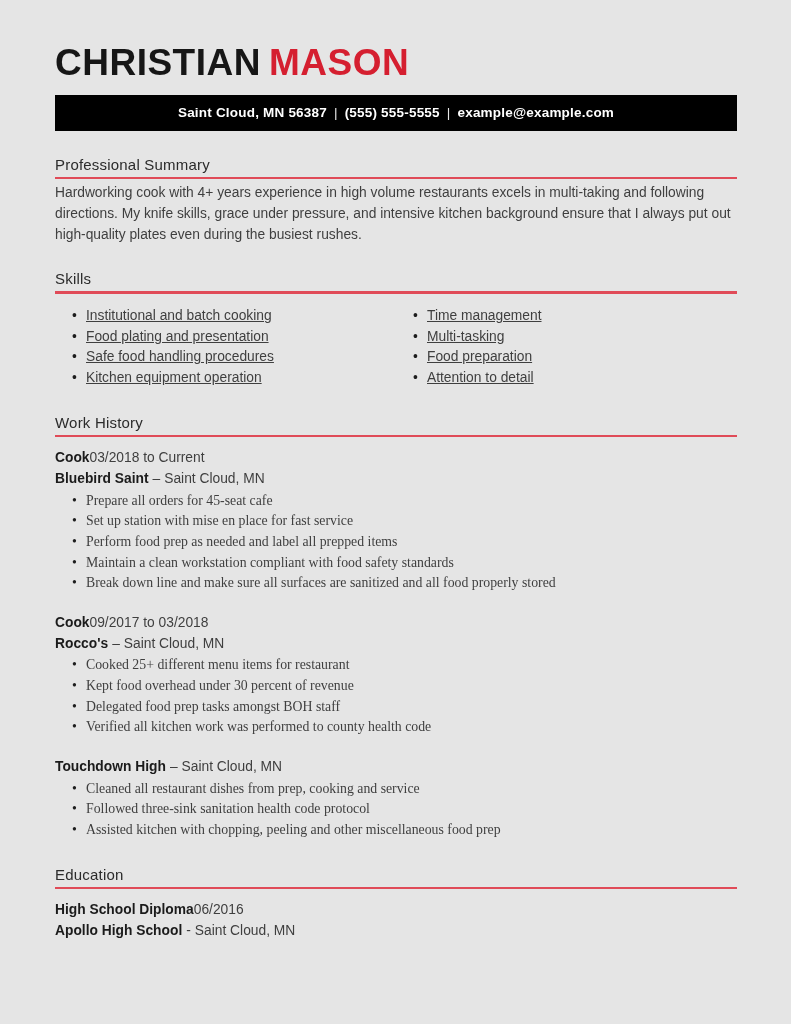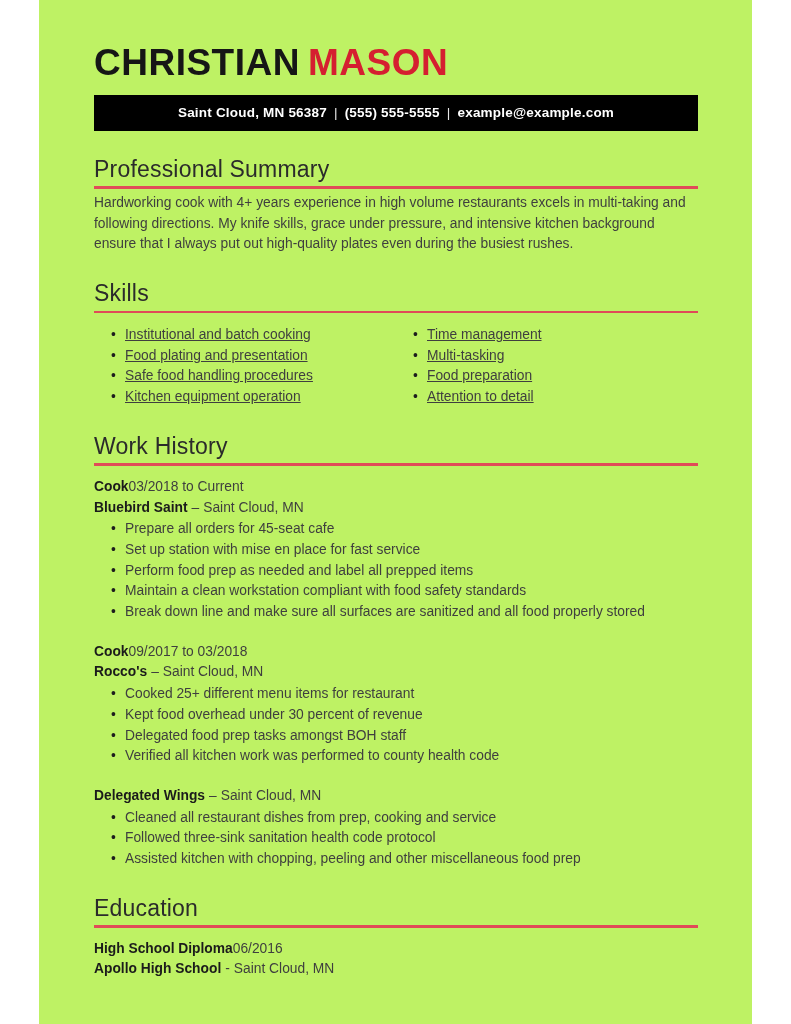--- a/index.html
+++ b/index.html
@@ -1,21 +1,21 @@
 <!DOCTYPE html>
 <html><head>
 <meta charset="utf-8">
 <style>
   * { box-sizing: border-box; }
   html, body { margin: 0; padding: 0; background: #ffffff; }
   .page {
-    width: 713px;
+    width: 791px;
     height: 1024px;
     margin: 0 auto;
-    background: #bef264;
+    background: #e5e5e5;
     padding: 44px 54px 0 55px;
     font-family: "Liberation Sans", "DejaVu Sans", sans-serif;
     color: #3f3f3f;
     overflow: hidden;
   }
 
   
   .name {
     margin: 0 0 12px 0;
     font-size: 37px;
@@ -34,21 +34,21 @@
     padding: 10px 9px 11px 9px;
     letter-spacing: 0.2px;
     text-align: center;
   }
   .contact-bar .sep { margin: 0 7px; font-weight: 400; color: #e8e8e8; }
 
   
   .section { margin-top: 25px; }
   .section-title {
     margin: 0;
-    font-size: 23px;
+    font-size: 15px;
     font-weight: 400;
     color: #2b2b2b;
     letter-spacing: 0.2px;
     line-height: 1.2;
   }
   .rule {
     border: none;
     height: 2.5px;
     background: #e04b58;
     margin: 3px 0 0 0;
@@ -81,21 +81,21 @@
   }
 
   
   .job { margin-top: 19px; }
   .job:first-of-type { margin-top: 11px; }
   .row { display: flex; align-items: baseline; }
   .job-title, .bold { font-weight: 700; color: #1b1b1b; font-size: 13.8px; line-height: 1.5; }
   .dates { font-size: 13.8px; color: #3f3f3f; line-height: 1.5; white-space: nowrap; }
   .employer-line { font-size: 13.8px; line-height: 1.5; color: #3f3f3f; }
   .employer-line .dash { margin: 0 4px; }
-  .job ul.blist { margin-top: 1px; }
+  .job ul.blist { margin-top: 1px; font-family: Liberation Serif, serif; }
 
   
   .edu-block { margin-top: 11px; }
 </style>
 </head>
 <body>
 
 <div class="page">
 
   <h1 class="name"><span>CHRISTIAN</span><span class="last">MASON</span></h1>
@@ -160,21 +160,21 @@
       <div class="employer-line"><span class="bold">Rocco's</span><span class="dash">–</span><span>Saint Cloud, MN</span></div>
       <ul class="blist">
         <li>Cooked 25+ different menu items for restaurant</li>
         <li>Kept food overhead under 30 percent of revenue</li>
         <li>Delegated food prep tasks amongst BOH staff</li>
         <li>Verified all kitchen work was performed to county health code</li>
       </ul>
     </div>
 
     <div class="job">
-      <div class="employer-line"><span class="bold">Delegated Wings</span><span class="dash">–</span><span>Saint Cloud, MN</span></div>
+      <div class="employer-line"><span class="bold">Touchdown High</span><span class="dash">–</span><span>Saint Cloud, MN</span></div>
       <ul class="blist">
         <li>Cleaned all restaurant dishes from prep, cooking and service</li>
         <li>Followed three-sink sanitation health code protocol</li>
         <li>Assisted kitchen with chopping, peeling and other miscellaneous food prep</li>
       </ul>
     </div>
   </div>
 
   <div class="section">
     <h2 class="section-title">Education</h2>

